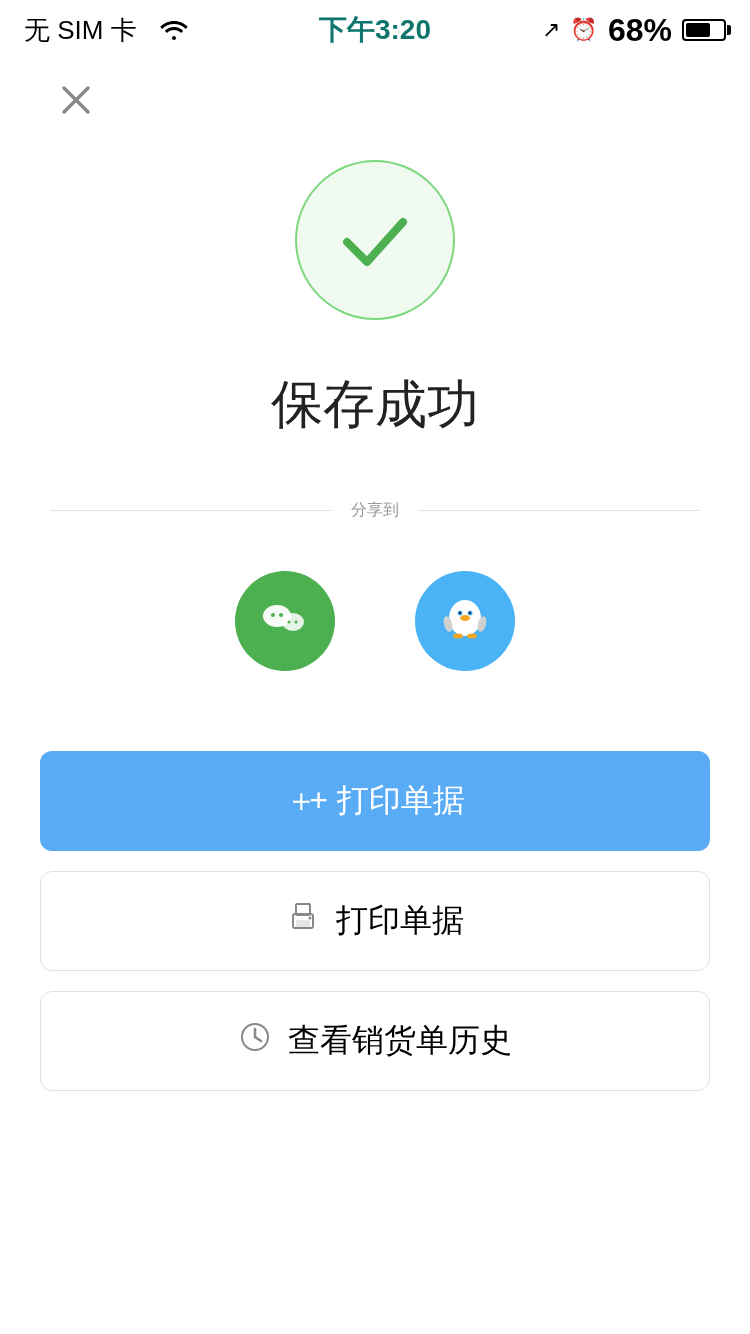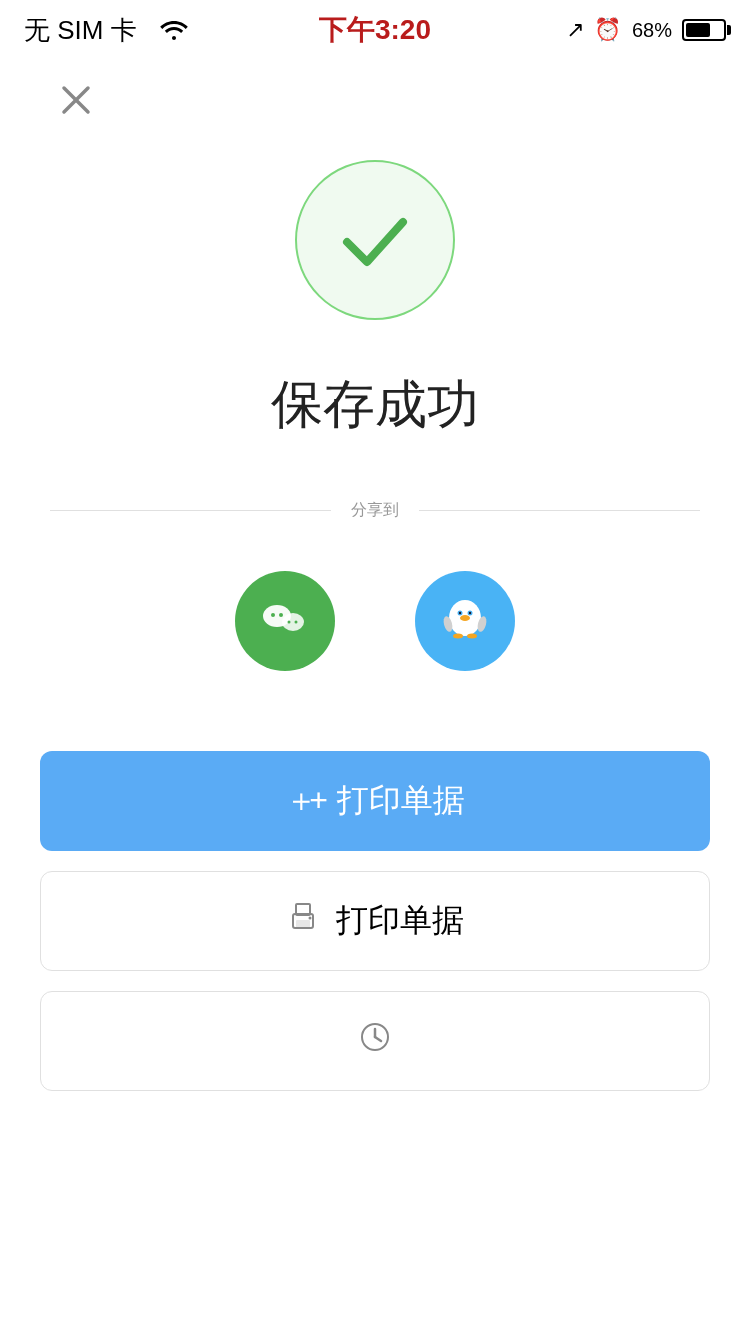--- a/index.html
+++ b/index.html
@@ -30,21 +30,21 @@
       align-items: center;
       gap: 21px;
       font-size: 26px;
       color: #000;
       font-weight: 500;
     }
 
     .status-center {
       font-size: 28px;
       font-weight: 600;
-      color: #b91c1c;
+      color: #0f766e;
       position: absolute;
       left: 50%;
       transform: translateX(-50%);
     }
 
     .status-right {
       display: flex;
       align-items: center;
       gap: 10px;
       font-size: 24px;
@@ -235,21 +235,21 @@
       <path d="M16 12c2.8 0 5.3 1.1 7.1 2.9l2.1-2.1C22.7 10.3 19.5 9 16 9s-6.7 1.3-9.2 3.8l2.1 2.1C10.7 13.1 13.2 12 16 12z" fill="#000"></path>
       <path d="M16 6c4.6 0 8.7 1.9 11.7 4.9l2.1-2.1C26.4 5.3 21.5 3 16 3S5.6 5.3 2.2 8.8l2.1 2.1C7.3 7.9 11.4 6 16 6z" fill="#000"></path>
     </svg>
   </div>
 
   <div class="status-center">下午3:20</div>
 
   <div class="status-right">
     <span style="font-size:22px;">↗</span>
     <span style="font-size:22px;">⏰</span>
-    <span style="font-size:20px;">68%</span>
+    <span style="font-size:32px;font-weight:bold;">68%</span>
     <div class="battery-container">
       <div class="battery-box">
         <div class="battery-fill"></div>
       </div>
     </div>
   </div>
 </div>
 
 <div class="close-btn">
   <svg viewBox="0 0 36 36" fill="none">
@@ -330,17 +330,18 @@
     </button>
 
     <button class="action-btn btn-secondary">
       <span class="btn-icon">
         <svg width="34" height="34" viewBox="0 0 34 34" fill="none">
           <circle cx="17" cy="17" r="13" stroke="#888" stroke-width="2"></circle>
           <line x1="17" y1="9" x2="17" y2="17" stroke="#888" stroke-width="2.5" stroke-linecap="round"></line>
           <line x1="17" y1="17" x2="23" y2="21" stroke="#888" stroke-width="2.5" stroke-linecap="round"></line>
         </svg>
       </span>
+      <span>查看销货单历史</span>
     </button>
 
   </div>
 
 </div>
 
 </body></html>

